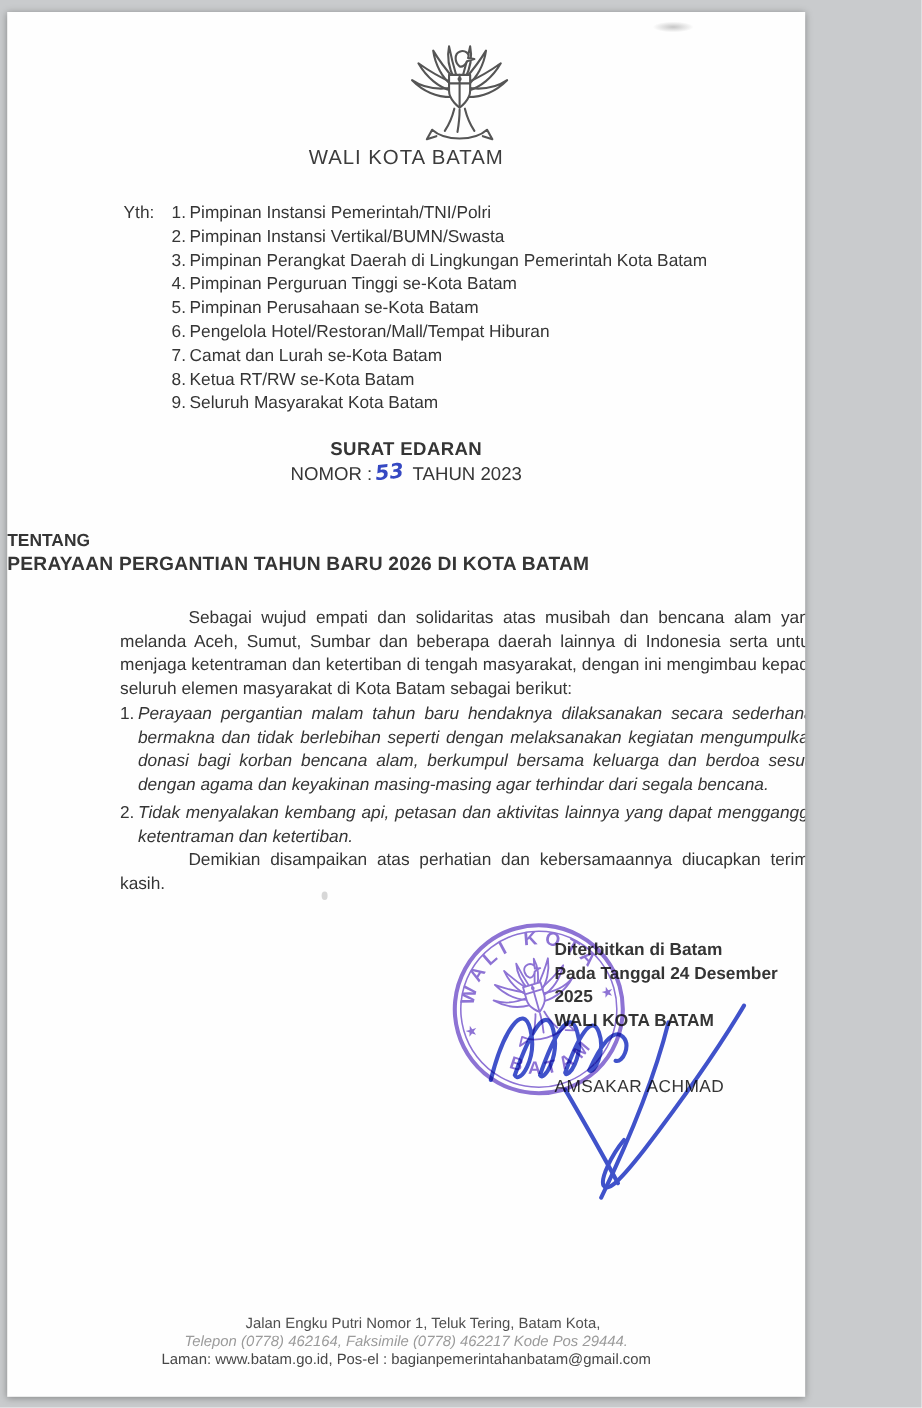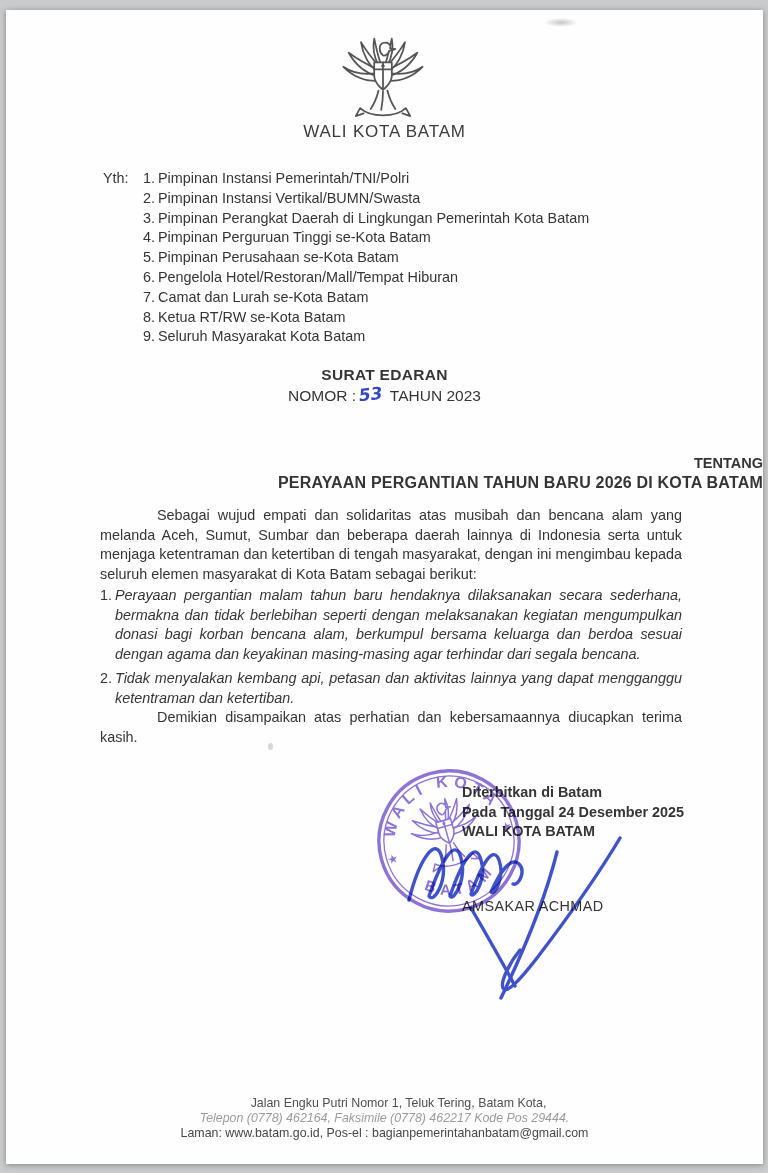--- a/index.html
+++ b/index.html
@@ -4,21 +4,21 @@
 <style>
   html,body{margin:0;padding:0;}
   body{
     width:768px;height:1173px;position:relative;
     background:#c9cbcd;
     font-family:"Liberation Sans","DejaVu Sans",sans-serif;
     color:#353535;
     -webkit-font-smoothing:antialiased;
   }
   .page{
-    position:absolute;left:6px;top:10px;width:757px;height:1154px;
+    position:absolute;left:6px;top:10px;width:665px;height:1154px;
     background:#fefefe;box-shadow:0 1px 6px rgba(0,0,0,.35);
     overflow:hidden;
   }
   
   .emblem{position:absolute;left:330px;top:26px;width:94px;height:88px;color:#555;}
   .org-name{
     position:absolute;left:0;top:112px;width:100%;
     text-align:center;font-size:17px;letter-spacing:.8px;color:#3c3c3c;
   }
   
@@ -29,21 +29,21 @@
   .rcpt-num{display:inline-block;min-width:15px;}
   
   .title-block{position:absolute;left:0;top:354px;width:100%;text-align:center;line-height:21px;}
   .title-line1{font-weight:bold;font-size:15.5px;letter-spacing:.3px;}
   .title-line2{font-size:15.5px;}
   .hand-number{
     display:inline-block;font-size:17px;font-weight:600;font-style:italic;
     transform:rotate(-6deg) translateY(-1px);margin:0 3px;
     font-family:"DejaVu Sans",sans-serif;
   }
-  .subject-block{position:absolute;left:0;top:444px;width:100%;text-align:right;line-height:19px;}
+  .subject-block{position:absolute;left:0;top:432px;width:100%;text-align:left;line-height:19px;}
   .subject-label{font-weight:bold;font-size:14.5px;}
   .subject-text{font-weight:bold;font-size:16px;letter-spacing:.2px;}
   
   .para{
     position:absolute;left:94px;width:582px;
     font-size:14.4px;line-height:19.5px;text-align:justify;
   }
   .opening{top:496px;text-indent:57px;}
   .closing{top:698px;text-indent:57px;}
   .point{position:absolute;left:94px;width:582px;display:flex;}

